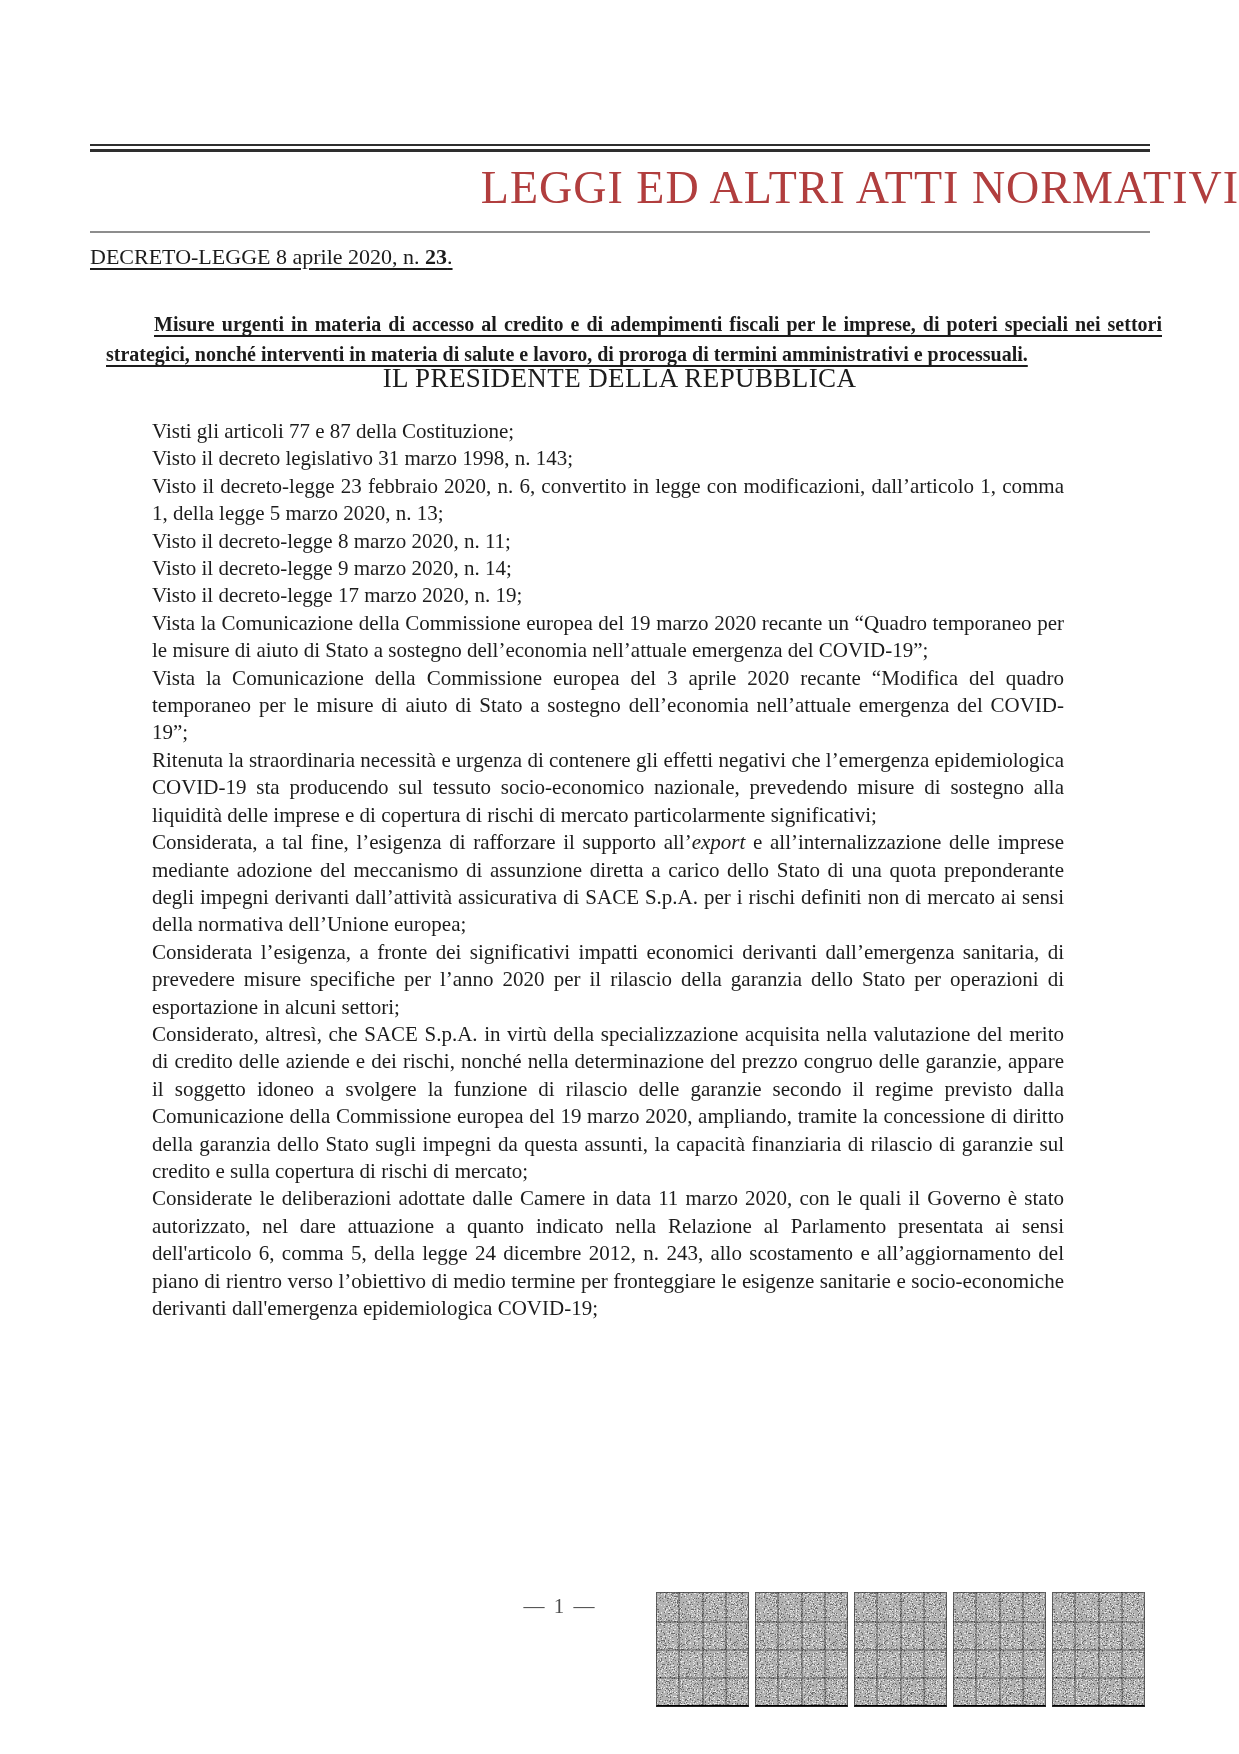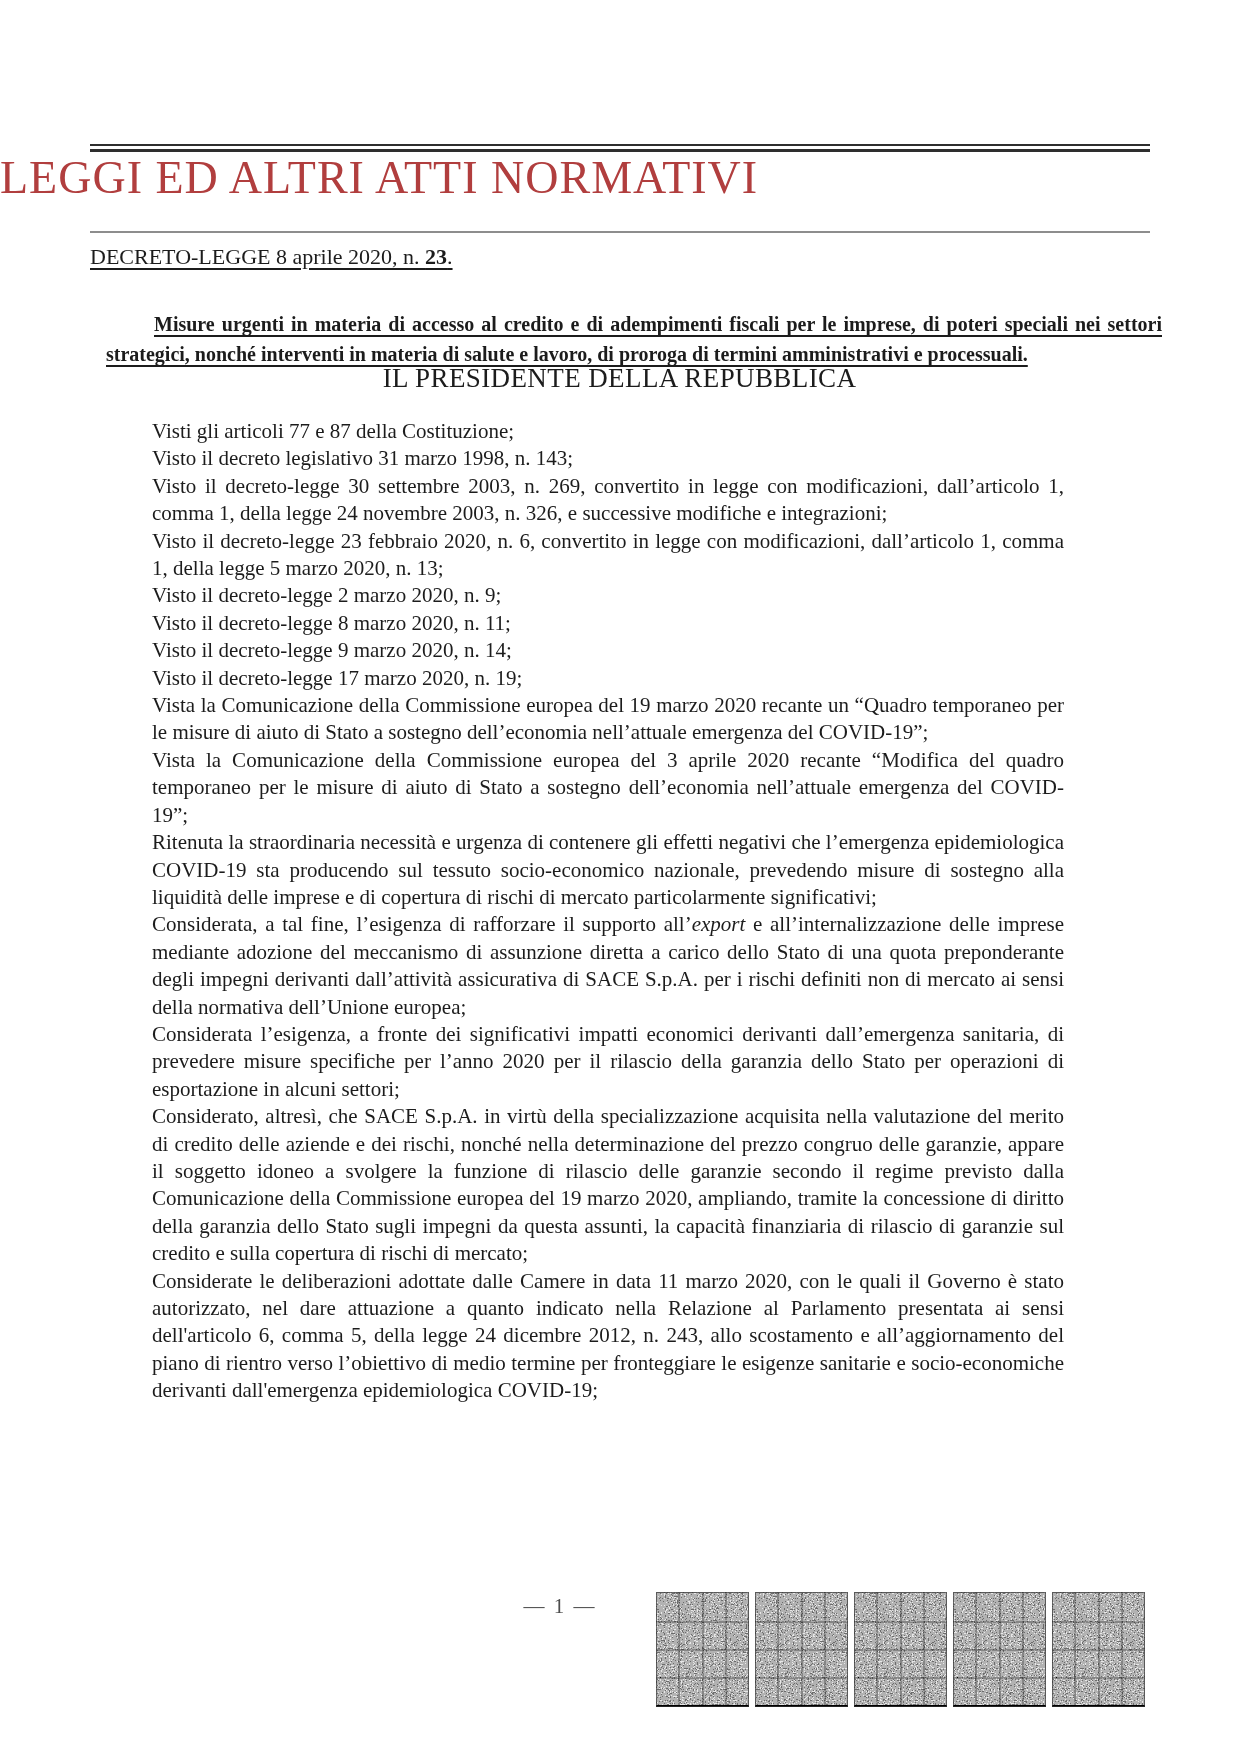--- a/index.html
+++ b/index.html
@@ -21,22 +21,22 @@
   }
   .header-series{position:absolute;right:0;top:0;font-size:21px;white-space:nowrap;}
   .header-series .it{font-style:italic;}
   .header-series .num{font-weight:bold;}
   .rule-double{
     position:absolute;left:90px;top:144px;width:1060px;height:3px;
     border-top:2px solid #2e2e2e;border-bottom:3px solid #2e2e2e;
   }
   
   .main-title{
-    position:absolute;left:0;top:151px;width:1239px;
-    text-align:left;font-size:46px;letter-spacing:1px;
+    position:absolute;left:0;top:161px;width:1239px;
+    text-align:right;font-size:46px;letter-spacing:1px;
     font-weight:normal;
   }
   .rule-thin{position:absolute;left:90px;top:231px;width:1060px;border-top:2px solid #8d8d8d;}
   
   .decree-heading{
     position:absolute;left:90px;top:244px;
     font-size:22px;
     text-decoration:underline;text-decoration-thickness:1.5px;text-underline-offset:4px;
   }
   .decree-heading .num{font-weight:bold;}
@@ -84,23 +84,21 @@
 
   <div class="decree-heading"><span>DECRETO-LEGGE 8 aprile 2020, n. </span><span class="num">23</span><span>.</span></div>
 
   <p class="decree-summary">Misure urgenti in materia di accesso al credito e di adempimenti fiscali per le imprese, di poteri speciali nei settori strategici, nonché interventi in materia di salute e lavoro, di proroga di termini amministrativi e processuali.</p>
 
   <h2 class="preamble-heading">IL PRESIDENTE DELLA REPUBBLICA</h2>
 
   <div class="body-text">
       <p><span>Visti gli articoli 77 e 87 della Costituzione;</span></p>
       <p><span>Visto il decreto legislativo 31 marzo 1998, n. 143;</span></p>
-      <p><span>Visto il decreto-legge 30 settembre 2003, n. 269, convertito in legge con modificazioni, dall’articolo 1, comma 1, della legge 24 novembre 2003, n. 326, e successive modifiche e integrazioni;</span></p>
       <p><span>Visto il decreto-legge 23 febbraio 2020, n. 6, convertito in legge con modificazioni, dall’articolo 1, comma 1, della legge 5 marzo 2020, n. 13;</span></p>
-      <p><span>Visto il decreto-legge 2 marzo 2020, n. 9;</span></p>
       <p><span>Visto il decreto-legge 8 marzo 2020, n. 11;</span></p>
       <p><span>Visto il decreto-legge 9 marzo 2020, n. 14;</span></p>
       <p><span>Visto il decreto-legge 17 marzo 2020, n. 19;</span></p>
       <p><span>Vista la Comunicazione della Commissione europea del 19 marzo 2020 recante un “Quadro temporaneo per le misure di aiuto di Stato a sostegno dell’economia nell’attuale emergenza del COVID-19”;</span></p>
       <p><span>Vista la Comunicazione della Commissione europea del 3 aprile 2020 recante “Modifica del quadro temporaneo per le misure di aiuto di Stato a sostegno dell’economia nell’attuale emergenza del COVID-19”;</span></p>
       <p><span>Ritenuta la straordinaria necessità e urgenza di contenere gli effetti negativi che l’emergenza epidemiologica COVID-19 sta producendo sul tessuto socio-economico nazionale, prevedendo misure di sostegno alla liquidità delle imprese e di copertura di rischi di mercato particolarmente significativi;</span></p>
       <p><span>Considerata, a tal fine, l’esigenza di rafforzare il supporto all’</span><em>export</em><span> e all’internalizzazione delle imprese mediante adozione del meccanismo di assunzione diretta a carico dello Stato di una quota preponderante degli impegni derivanti dall’attività assicurativa di SACE S.p.A. per i rischi definiti non di mercato ai sensi della normativa dell’Unione europea;</span></p>
       <p><span>Considerata l’esigenza, a fronte dei significativi impatti economici derivanti dall’emergenza sanitaria, di prevedere misure specifiche per l’anno 2020 per il rilascio della garanzia dello Stato per operazioni di esportazione in alcuni settori;</span></p>
       <p><span>Considerato, altresì, che SACE S.p.A. in virtù della specializzazione acquisita nella valutazione del merito di credito delle aziende e dei rischi, nonché nella determinazione del prezzo congruo delle garanzie, appare il soggetto idoneo a svolgere la funzione di rilascio delle garanzie secondo il regime previsto dalla Comunicazione della Commissione europea del 19 marzo 2020, ampliando, tramite la concessione di diritto della garanzia dello Stato sugli impegni da questa assunti, la capacità finanziaria di rilascio di garanzie sul credito e sulla copertura di rischi di mercato;</span></p>
       <p><span>Considerate le deliberazioni adottate dalle Camere in data 11 marzo 2020, con le quali il Governo è stato autorizzato, nel dare attuazione a quanto indicato nella Relazione al Parlamento presentata ai sensi dell'articolo 6, comma 5, della legge 24 dicembre 2012, n. 243, allo scostamento e all’aggiornamento del piano di rientro verso l’obiettivo di medio termine per fronteggiare le esigenze sanitarie e socio-economiche derivanti dall'emergenza epidemiologica COVID-19;</span></p>

